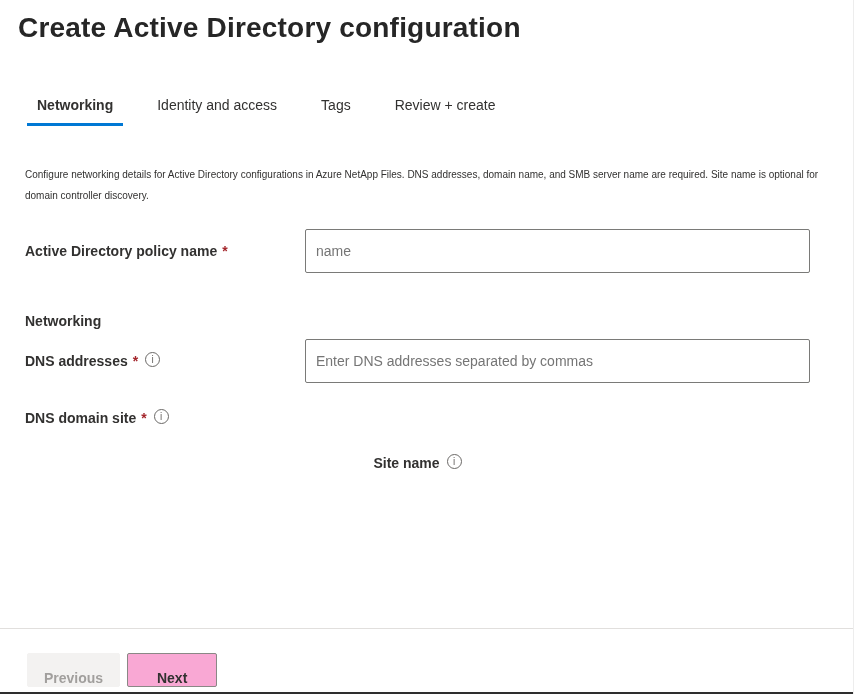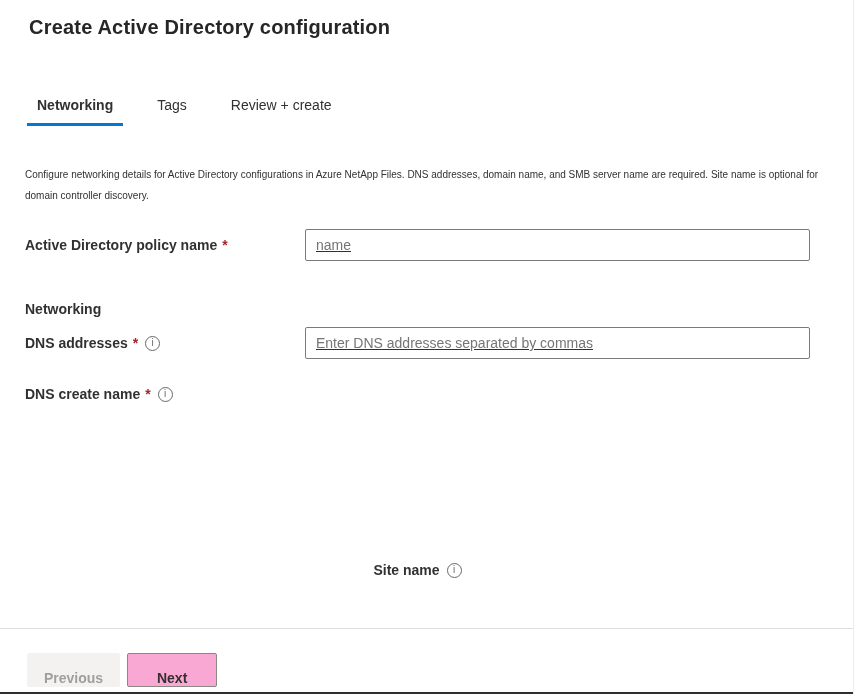--- a/index.html
+++ b/index.html
@@ -20,22 +20,22 @@
     width:854px;height:694px;
     background:#fff;
     font-family:"Liberation Sans",sans-serif;
     color:var(--text);
     position:relative;
     overflow:hidden;
     border-right:1px solid #ededed;
   }
   .page-title{
     margin:0;
-    padding:12px 0 0 29px;
-    font-size:20px;
+    padding:12px 0 0 18px;
+    font-size:28px;
     line-height:31px;
     font-weight:700;
     color:#262626;
     letter-spacing:0.2px;
   }
   .tabs{
     display:flex;
     margin:53px 0 0 27px;
   }
   .tab{
@@ -60,21 +60,20 @@
   .form{
     margin:0 43px 0 25px;
   }
   .field-row{
     display:flex;
     align-items:center;
   }
   .field-label{
     flex:0 0 280px;
     display:flex;
-    align-items:center;
     font-size:14px;
     font-weight:700;
     line-height:18px;
   }
   .required-asterisk{
     color:var(--required);
     margin-left:5px;
     font-weight:700;
   }
   .info-icon{
@@ -86,29 +85,28 @@
     align-items:center;
     justify-content:center;
     font-size:10px;
     font-weight:400;
     color:#6b6967;
     cursor:default;
     flex:0 0 auto;
   }
   .text-input{
     flex:1;
-    height:32px;
+    height:44px;
     border:1px solid var(--input-border);
     border-radius:2px;
     padding:0 10px;
     font-size:14px;
     font-family:inherit;
     color:var(--text);
     outline:none;
-    text-decoration:underline;
   }
   .text-input::placeholder{color:var(--placeholder);}
   .row-policy{margin-top:23px;}
   .section-heading{
     margin-top:40px;
     font-size:14px;
     font-weight:700;
     line-height:16px;
   }
   .row-dns{margin-top:10px;}
@@ -153,20 +151,21 @@
     background:var(--bottom-edge);
   }
 </style>
 </head>
 <body>
 
 <h1 class="page-title">Create Active Directory configuration</h1>
 
 <div class="tabs">
   <div class="tab active">Networking</div>
+  <div class="tab">Identity and access</div>
   <div class="tab">Tags</div>
   <div class="tab">Review + create</div>
 </div>
 
 <p class="description">Configure networking details for Active Directory configurations in Azure NetApp Files. DNS addresses, domain name, and SMB server name are required. Site name is optional for domain controller discovery.</p>
 
 <div class="form">
 
   <div class="field-row row-policy">
     <div class="field-label">
@@ -182,21 +181,21 @@
     <div class="field-label">
       <span>DNS addresses</span>
       <span class="required-asterisk">*</span>
       <span class="info-icon">i</span>
     </div>
     <input type="text" class="text-input" placeholder="Enter DNS addresses separated by commas" style="">
   </div>
 
   <div class="field-row row-domain">
     <div class="field-label">
-      <span>DNS create name</span>
+      <span>DNS domain site</span>
       <span class="required-asterisk">*</span>
       <span class="info-icon">i</span>
     </div>
   </div>
 
   <div class="field-row row-site">
     <div class="field-label">
       <span>Site name</span>
       <span class="info-icon">i</span>
     </div>

